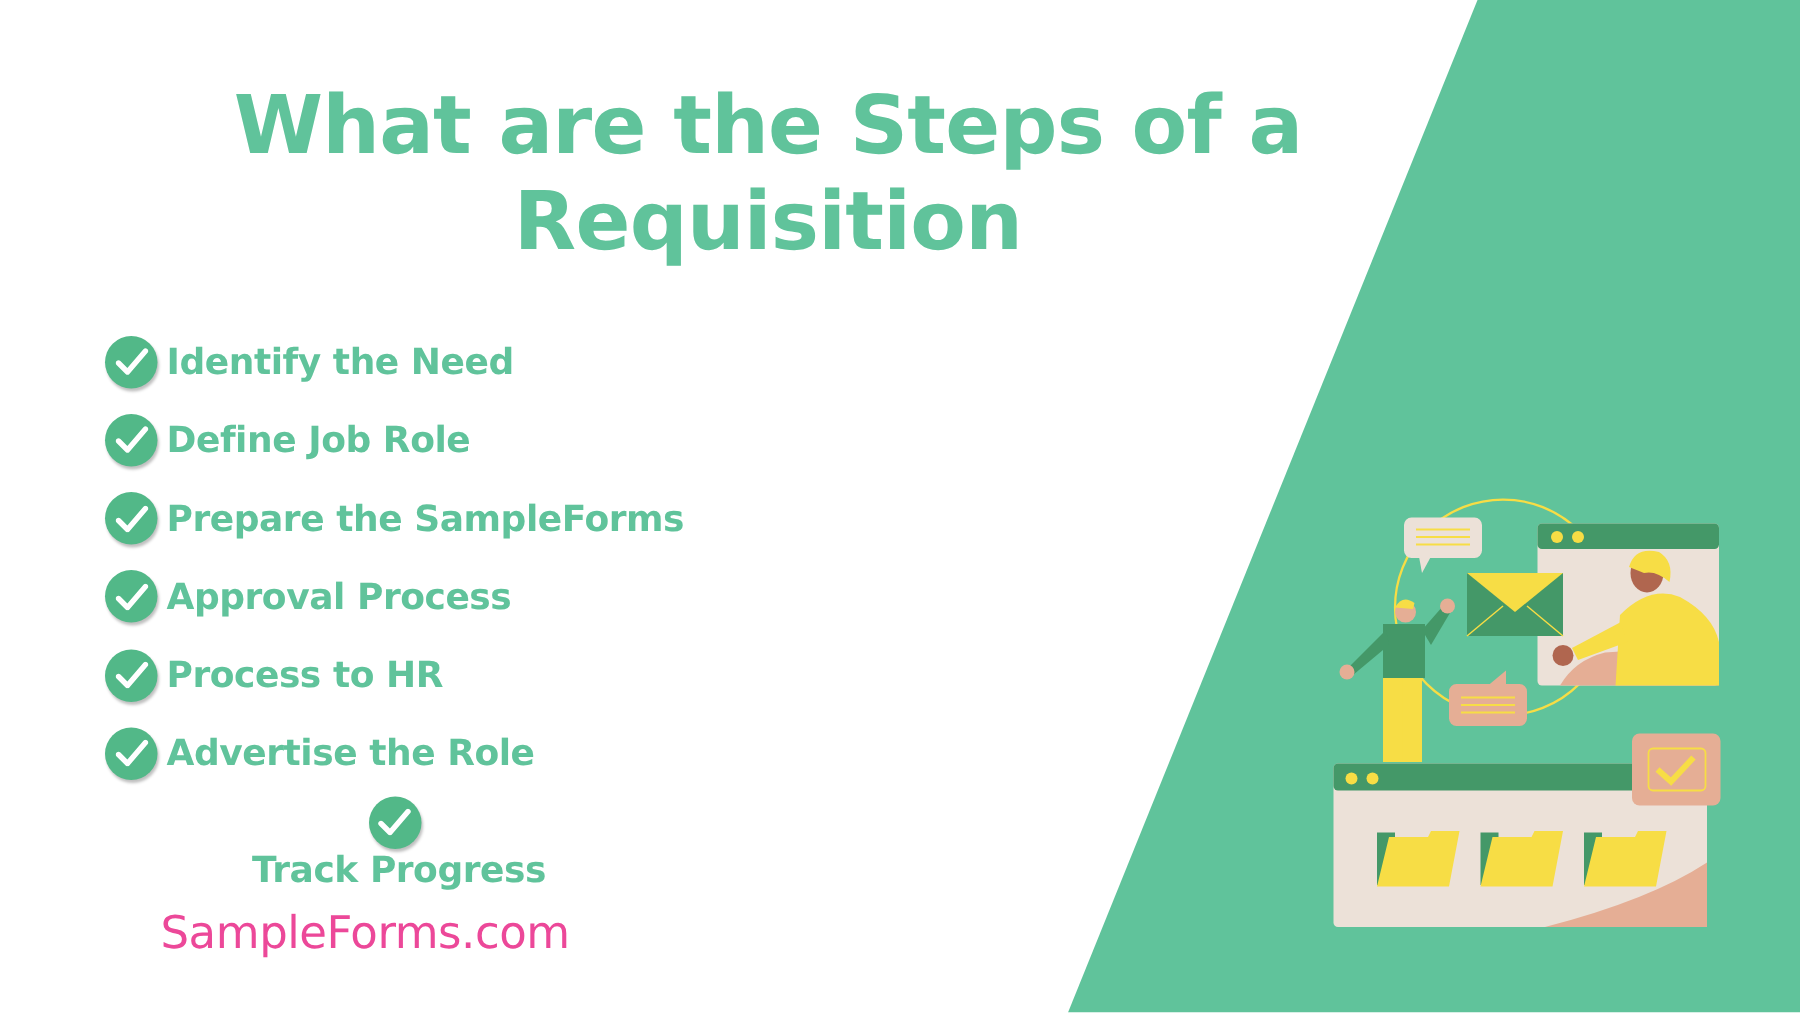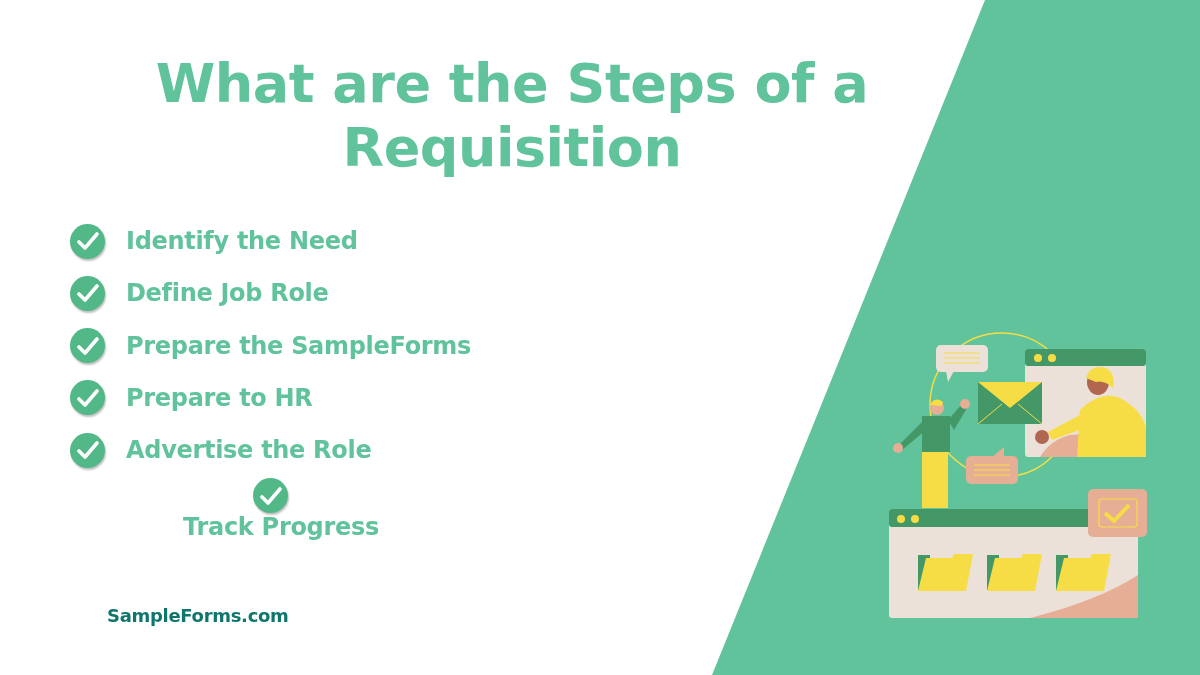--- a/index.html
+++ b/index.html
@@ -26,26 +26,26 @@
   }
   .step.last { margin-top: -4px; flex-direction: column; }
   .check {
     width: 35px; height: 35px; border-radius: 50%;
     background: #52b888;
     box-shadow: 1px 2px 2px rgba(0,0,0,0.25);
     display: flex; align-items: center; justify-content: center;
     flex-shrink: 0;
   }
   .step-label {
-    margin-left: 21px; color: #60c39b; font-weight: bold; font-size: 24px;
+    margin-left: 6px; color: #60c39b; font-weight: bold; font-size: 24px;
     letter-spacing: -0.3px;
   }
   .brand {
-    position: absolute; left: 107px; top: 605px; color: #0f766e;
-    font-weight: bold; font-size: 18px; letter-spacing: -0.3px;
+    position: absolute; left: 107px; top: 605px; color: #ec4899;
+    font-weight: normal; font-size: 30px; letter-spacing: -0.3px;
   }
   .illustration { position: absolute; left: 880px; top: 320px; width: 280px; height: 310px; }
 </style>
 </head>
 <body>
 
 <svg class="bg-shape" viewBox="0 0 1200 675">
   <polygon points="985,0 1200,0 1200,675 712,675" fill="#60c39b"></polygon>
 </svg>
 
@@ -78,21 +78,29 @@
         </svg>
     </span>
     <span class="step-label">Prepare the SampleForms</span>
   </li>
   <li class="step">
     <span class="check">
       <svg width="22" height="18" viewBox="0 0 22 18">
           <path d="M2 10 L8 16 L20 2" stroke="#fff" stroke-width="3.6" fill="none" stroke-linecap="round" stroke-linejoin="round"></path>
         </svg>
     </span>
-    <span class="step-label">Prepare to HR</span>
+    <span class="step-label">Approval Process</span>
+  </li>
+  <li class="step">
+    <span class="check">
+      <svg width="22" height="18" viewBox="0 0 22 18">
+          <path d="M2 10 L8 16 L20 2" stroke="#fff" stroke-width="3.6" fill="none" stroke-linecap="round" stroke-linejoin="round"></path>
+        </svg>
+    </span>
+    <span class="step-label">Process to HR</span>
   </li>
   <li class="step">
     <span class="check">
       <svg width="22" height="18" viewBox="0 0 22 18">
           <path d="M2 10 L8 16 L20 2" stroke="#fff" stroke-width="3.6" fill="none" stroke-linecap="round" stroke-linejoin="round"></path>
         </svg>
     </span>
     <span class="step-label">Advertise the Role</span>
   </li>
   <li class="step last">

